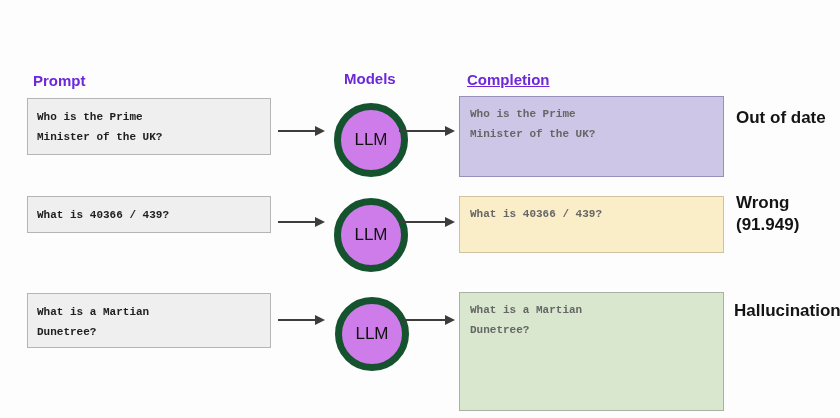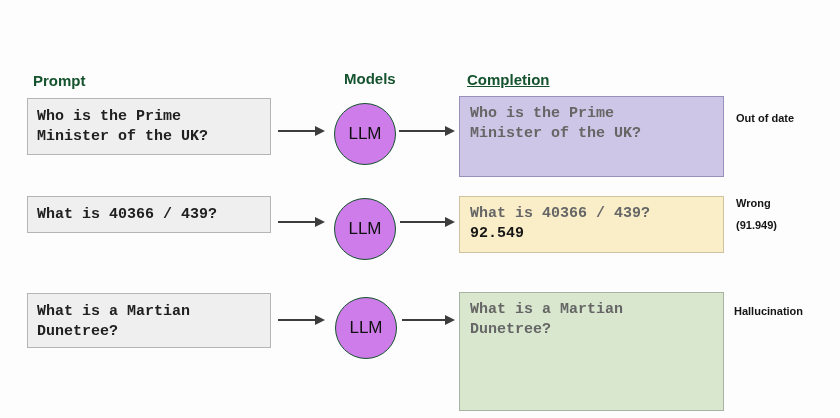--- a/index.html
+++ b/index.html
@@ -13,30 +13,30 @@
   .stage { position: absolute; inset: 0; }
 
   .slide-title {
     position: absolute; left: 30px; top: 12px;
     font-size: 30px; font-weight: 500; color: #1b1b1b;
     letter-spacing: 0.2px;
   }
 
   .col-label {
     position: absolute;
-    font-size: 15px; font-weight: bold; color: #14532d;
+    font-size: 15px; font-weight: bold; color: #6d28d9;
   }
   .col-label.prompt     { left: 33px;  top: 72px; }
   .col-label.model      { left: 344px; top: 70px; }
   .col-label.completion { left: 467px; top: 71px; text-decoration: underline; }
 
   .mono {
     font-family: "Liberation Mono", monospace;
     font-weight: bold;
-    font-size: 15px;
+    font-size: 11px;
     line-height: 20px;
     white-space: pre-line;
   }
 
   .prompt-box {
     position: absolute; left: 27px; width: 244px;
     background: #efefef; border: 1px solid #b5b5b5;
     box-sizing: border-box;
     padding: 8px 9px;
     color: #202020;
@@ -53,21 +53,21 @@
   }
   .r1 .completion-box { top: 96px;  height: 81px; }
   .r2 .completion-box { top: 196px; height: 57px; }
   .r3 .completion-box { top: 292px; height: 119px; }
   .completion-box .prompt-part { display: block; color: #666666; }
   .completion-box .answer-part { display: block; color: #161616; }
 
   .llm-circle {
     position: absolute; width: 60px; height: 60px;
     border-radius: 50%;
-    background: #cd7ce9; border: 1px solid #14532d;
+    background: #cd7ce9; border: 7px solid #14532d;
     display: flex; align-items: center; justify-content: center;
     font-size: 17px; color: #111;
   }
   .r1 .llm-circle { left: 334px; top: 103px; }
   .r2 .llm-circle { left: 334px; top: 198px; }
   .r3 .llm-circle { left: 335px; top: 297px; }
 
   .arrow {
     position: absolute; height: 2px; background: #3d3d3d;
   }
@@ -80,21 +80,21 @@
   }
   .r1 .arrow.a1 { left: 278px; top: 130px; width: 38px; }
   .r1 .arrow.a2 { left: 399px; top: 130px; width: 47px; }
   .r2 .arrow.a1 { left: 278px; top: 221px; width: 38px; }
   .r2 .arrow.a2 { left: 400px; top: 221px; width: 46px; }
   .r3 .arrow.a1 { left: 278px; top: 319px; width: 38px; }
   .r3 .arrow.a2 { left: 402px; top: 319px; width: 44px; }
 
   .annotation {
     position: absolute; left: 736px;
-    font-size: 11px; font-weight: 600; color: #141414;
+    font-size: 17px; font-weight: 600; color: #141414;
     line-height: 22px; white-space: pre-line;
   }
   .r1 .annotation { top: 107px; }
   .r2 .annotation { top: 192px; }
   .r3 .annotation { top: 300px; left: 734px; text-align: right; }
 </style>
 </head>
 <body>
 
 <div class="stage">
@@ -117,21 +117,20 @@
     <div class="annotation">Out of date</div>
   </div>
 
   <div class="row r2">
     <div class="prompt-box mono">What is 40366 / 439?</div>
     <div class="arrow a1"></div>
     <div class="llm-circle">LLM</div>
     <div class="arrow a2"></div>
     <div class="completion-box" style="background: rgb(250, 238, 201); border-color: rgb(206, 194, 161);">
       <span class="mono prompt-part">What is 40366 / 439?</span>
-      <span class="mono answer-part">92.549</span>
     </div>
     <div class="annotation">Wrong
 (91.949)</div>
   </div>
 
   <div class="row r3">
     <div class="prompt-box mono">What is a Martian
 Dunetree?</div>
     <div class="arrow a1"></div>
     <div class="llm-circle">LLM</div>

